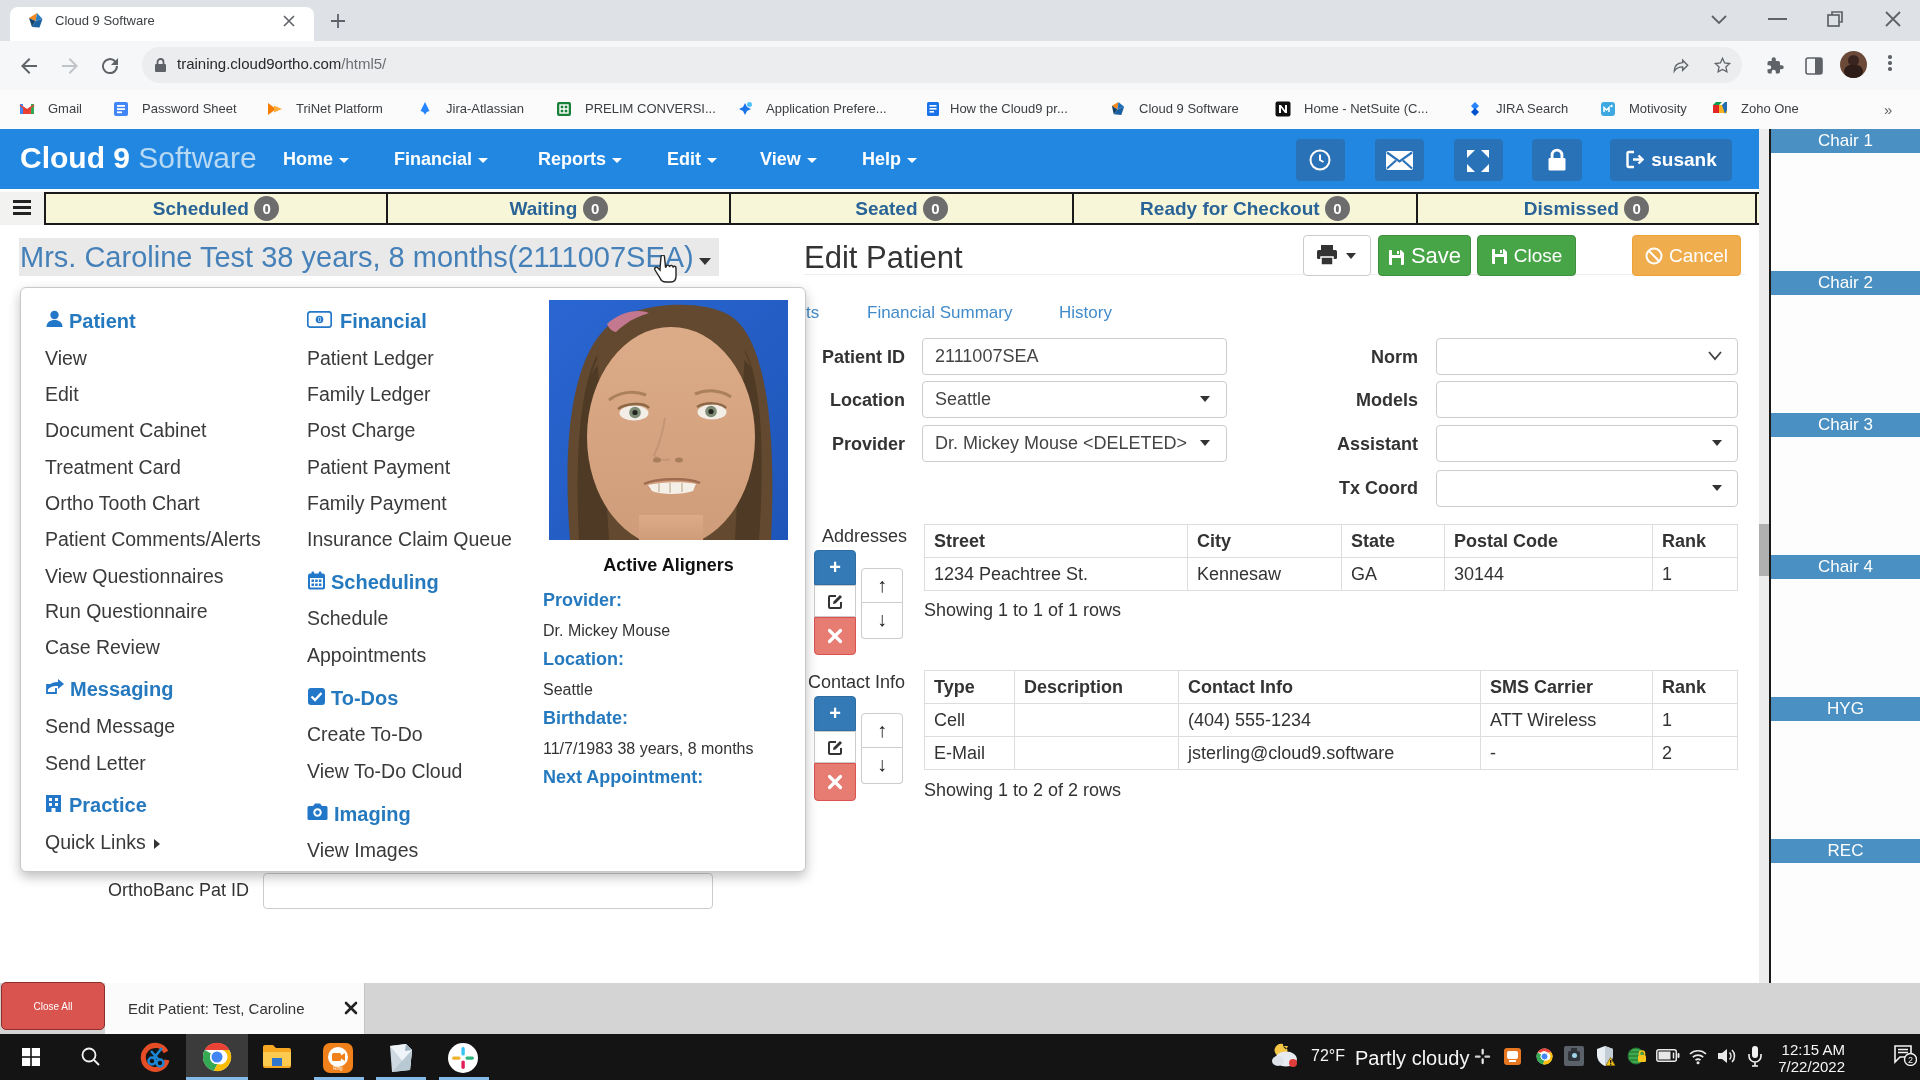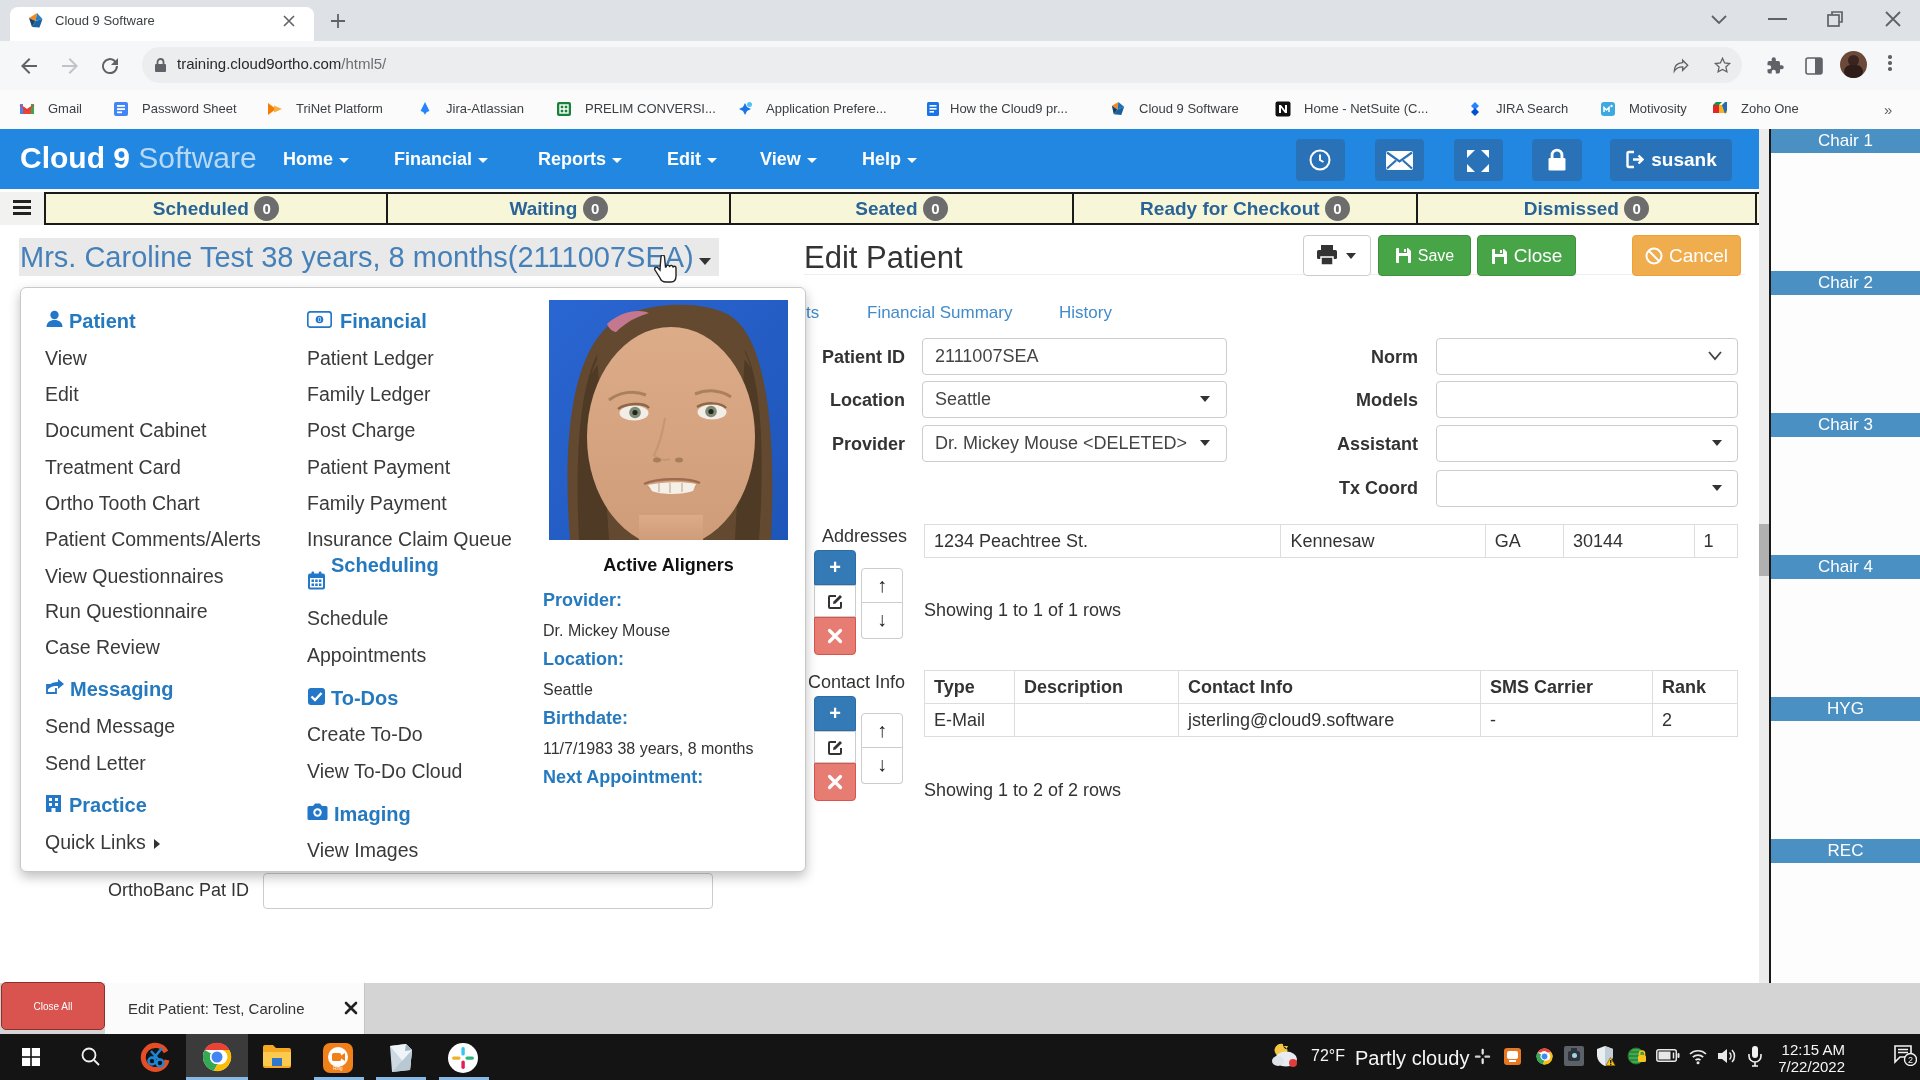--- a/index.html
+++ b/index.html
@@ -218,21 +218,21 @@
 <div class="a" style="left:804px;top:240px;font-size:31px;color:#333;">Edit Patient</div>
 <div class="a" style="left:804px;top:274px;width:941px;height:1px;background:#eee;"></div>
 
 <div class="a" style="left:1303px;top:235px;width:68px;height:41px;background:#fff;border:1px solid #ccc;border-radius:4px;box-sizing:border-box;"></div>
 <svg class="a" style="left:1316px;top:245px" width="22" height="21" viewBox="0 0 22 21">
     <rect x="5" y="0" width="12" height="5" fill="#333"></rect>
     <rect x="1" y="5" width="20" height="9" rx="1.5" fill="#333"></rect>
     <rect x="5" y="12" width="12" height="8" fill="#333" stroke="#fff" stroke-width="1.5"></rect>
   </svg>
 <div class="caret2" style="left:1346px;top:253px;border-top-color:#333;"></div>
-<div class="a" style="left:1378px;top:235px;width:93px;height:41px;background:#47a447;border:1px solid #3e8f3e;border-radius:4px;box-sizing:border-box;color:#fff;font-size:16px;text-align:center;line-height:39px;"><svg style="vertical-align:-3px;margin-right:6px" width="17" height="17" viewBox="0 0 17 17">
+<div class="a" style="left:1378px;top:235px;width:93px;height:41px;background:#47a447;border:1px solid #3e8f3e;border-radius:4px;box-sizing:border-box;color:#fff;font-size:22px;text-align:center;line-height:39px;"><svg style="vertical-align:-3px;margin-right:6px" width="17" height="17" viewBox="0 0 17 17">
       <path d="M1 2a1 1 0 0 1 1-1h11l3 3v11a1 1 0 0 1-1 1H2a1 1 0 0 1-1-1z" fill="#fff"></path>
       <rect x="4" y="1" width="8" height="5" fill="#47a447"></rect>
       <rect x="9" y="2" width="2" height="3" fill="#fff"></rect>
       <rect x="4" y="9" width="9" height="7" fill="#47a447"></rect>
     </svg>Save</div>
 <div class="a" style="left:1477px;top:235px;width:99px;height:41px;background:#47a447;border:1px solid #3e8f3e;border-radius:4px;box-sizing:border-box;color:#fff;font-size:19px;text-align:center;line-height:39px;"><svg style="vertical-align:-3px;margin-right:6px" width="17" height="17" viewBox="0 0 17 17">
       <path d="M1 2a1 1 0 0 1 1-1h11l3 3v11a1 1 0 0 1-1 1H2a1 1 0 0 1-1-1z" fill="#fff"></path>
       <rect x="4" y="1" width="8" height="5" fill="#47a447"></rect>
       <rect x="9" y="2" width="2" height="3" fill="#fff"></rect>
       <rect x="4" y="9" width="9" height="7" fill="#47a447"></rect>
@@ -274,20 +274,27 @@
       <path d="M1 4a2 2 0 0 1 2-2h6v2H3v10h10V9h2v5a2 2 0 0 1-2 2H3a2 2 0 0 1-2-2z" fill="#333"></path>
       <path d="M6.5 8.5L13 2l2 2-6.5 6.5L6 11z" fill="#333"></path>
     </svg></div>
 <div class="a" style="left:814px;top:617px;width:42px;height:38px;background:#e77c73;border:1px solid #d9534f;border-radius:0 0 4px 4px;box-sizing:border-box;text-align:center;"><svg style="margin-top:10px" width="16" height="16" viewBox="0 0 16 16">
       <path d="M2.5 2.5l11 11M13.5 2.5l-11 11" stroke="#fff" stroke-width="3.2" stroke-linecap="round"></path>
     </svg></div>
 <div class="a" style="left:861px;top:568px;width:42px;height:35px;background:#fff;border:1px solid #ccc;border-radius:4px 4px 0 0;box-sizing:border-box;text-align:center;font-size:20px;color:#222;line-height:33px;">↑</div>
 <div class="a" style="left:861px;top:603px;width:42px;height:36px;background:#fff;border:1px solid #ccc;border-top:none;border-radius:0 0 4px 4px;box-sizing:border-box;text-align:center;font-size:20px;color:#222;line-height:33px;">↓</div>
 <table class="tb a" style="left:924px;top:524px;width:814px;">
 <tbody>
+      <tr>
+        <th style="width:253px;">Street</th>
+        <th style="width:144px;">City</th>
+        <th style="width:93px;">State</th>
+        <th style="width:198px;">Postal Code</th>
+        <th>Rank</th>
+      </tr>
 <tr>
         <td>1234 Peachtree St.</td>
         <td>Kennesaw</td>
         <td>GA</td>
         <td>30144</td>
         <td>1</td>
       </tr>
 </tbody>
   </table>
 <div class="a" style="left:924px;top:600px;font-size:18px;color:#333;">Showing 1 to 1 of 1 rows</div>
@@ -306,20 +313,27 @@
 <table class="tb a" style="left:924px;top:670px;width:814px;">
 <tbody>
       <tr>
         <th style="width:80px;">Type</th>
         <th style="width:154px;">Description</th>
         <th style="width:292px;">Contact Info</th>
         <th style="width:162px;">SMS Carrier</th>
         <th>Rank</th>
       </tr>
 <tr>
+        <td>Cell</td>
+        <td></td>
+        <td>(404) 555-1234</td>
+        <td>ATT Wireless</td>
+        <td>1</td>
+      </tr>
+<tr>
         <td>E-Mail</td>
         <td></td>
         <td>jsterling@cloud9.software</td>
         <td>-</td>
         <td>2</td>
       </tr>
 </tbody>
   </table>
 <div class="a" style="left:924px;top:780px;font-size:18px;color:#333;">Showing 1 to 2 of 2 rows</div>
 
@@ -379,21 +393,21 @@
     <rect x="3" y="7" width="13" height="9.5" fill="#fff"></rect>
     <g fill="#2377c8">
       <rect x="4.5" y="8.5" width="2.5" height="2.5"></rect>
       <rect x="8.2" y="8.5" width="2.5" height="2.5"></rect>
       <rect x="11.9" y="8.5" width="2.5" height="2.5"></rect>
       <rect x="4.5" y="12.5" width="2.5" height="2.5"></rect>
       <rect x="8.2" y="12.5" width="2.5" height="2.5"></rect>
       <rect x="11.9" y="12.5" width="2.5" height="2.5"></rect>
     </g>
   </svg>
-<div class="mh" style="left:331px;top:554px;">Scheduling</div>
+<div class="mh" style="left:331px;top:571px;">Scheduling</div>
 <div class="mi" style="left:307px;top:607px;">Schedule</div>
 <div class="mi" style="left:307px;top:644px;">Appointments</div>
 <svg class="a" style="left:307px;top:687px" width="19" height="19" viewBox="0 0 19 19">
     <rect x="1" y="1" width="17" height="17" rx="3" fill="#2377c8"></rect>
     <path d="M4.5 9.5l3.5 3.5 6.5-7" fill="none" stroke="#fff" stroke-width="2.4"></path>
   </svg>
 <div class="mh" style="left:331px;top:687px;">To-Dos</div>
 <div class="mi" style="left:307px;top:723px;">Create To-Do</div>
 <div class="mi" style="left:307px;top:760px;">View To-Do Cloud</div>
 <svg class="a" style="left:307px;top:803px" width="21" height="17" viewBox="0 0 21 17">

